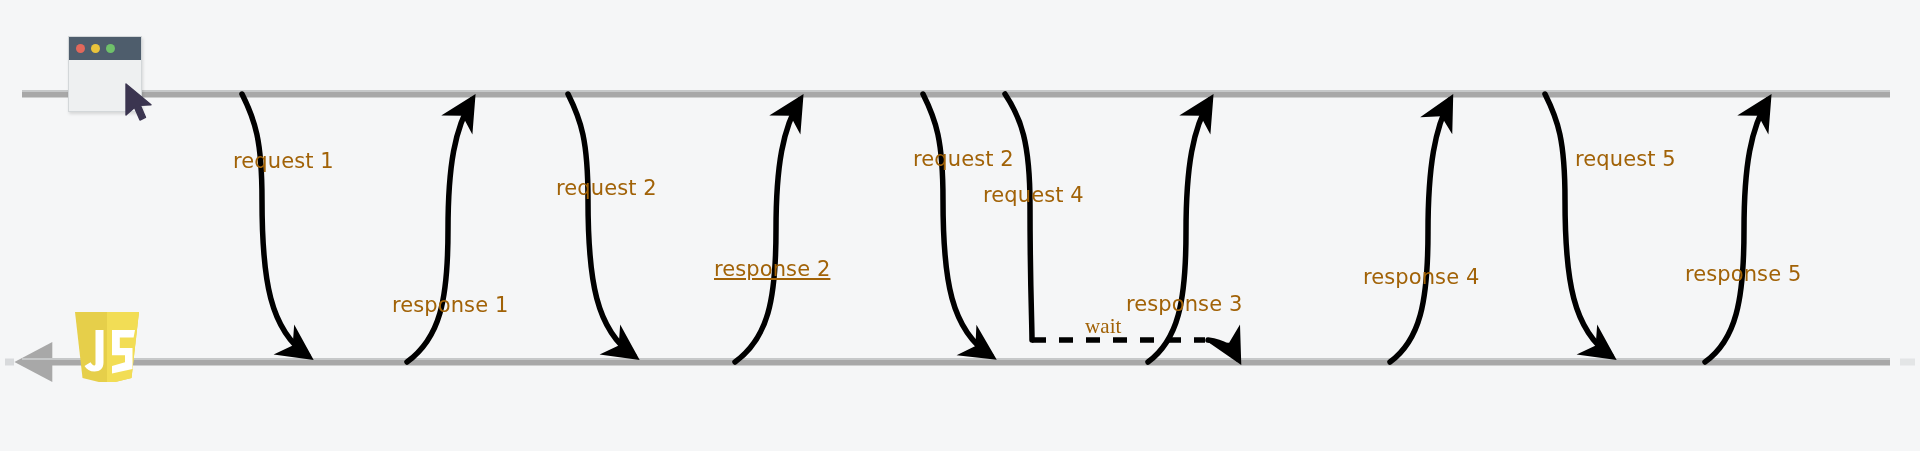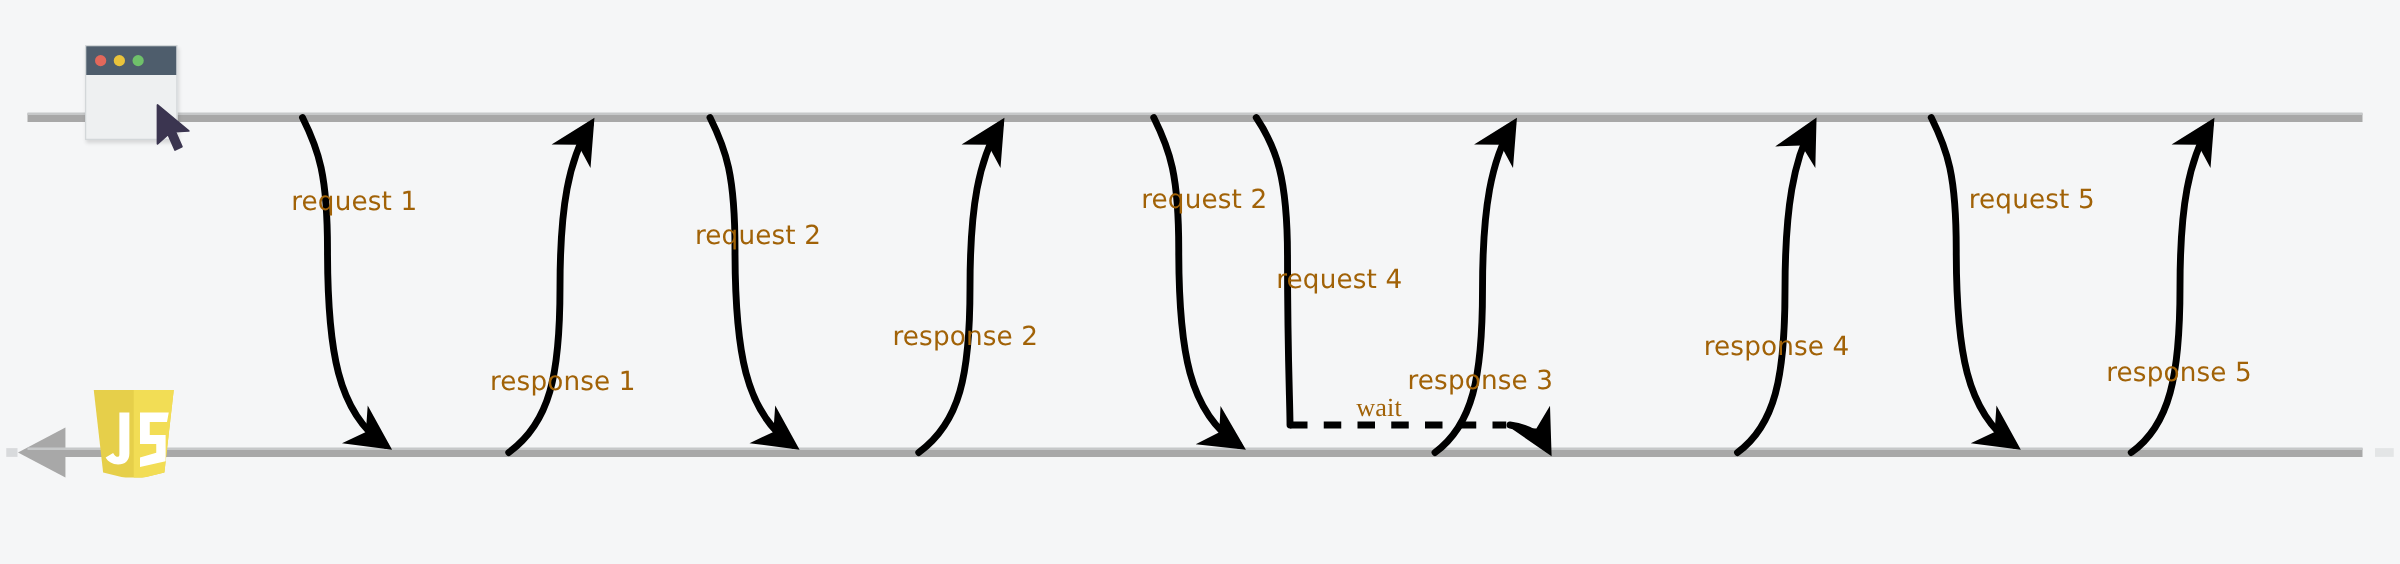--- a/index.html
+++ b/index.html
@@ -128,27 +128,27 @@
     <path d="M 1390 362 C 1420 340 1428 302 1428 232 C 1428 166 1435 128 1450 100" fill="none" stroke="#000" stroke-width="5.5" stroke-linecap="round" marker-end="url(#blackArrow)"></path>
 
     <path d="M 1545 94 C 1558 120 1565 140 1565 200 C 1565 280 1573 330 1611 356" fill="none" stroke="#000" stroke-width="5.5" stroke-linecap="round" marker-end="url(#blackArrow)"></path>
 
     <path d="M 1705 362 C 1736 340 1744 300 1744 230 C 1744 165 1751 128 1768 100" fill="none" stroke="#000" stroke-width="5.5" stroke-linecap="round" marker-end="url(#blackArrow)"></path>
   </svg>
 
   <div class="flow-label" style="left:233px; top:151px;">request 1</div>
   <div class="flow-label" style="left:392px; top:259px;margin-top:36px;">response 1</div>
   <div class="flow-label" style="left:556px; top:138px;margin-top:40px;">request 2</div>
-  <div class="flow-label" style="left:714px; top:259px;">response 2</div>
+  <div class="flow-label" style="left:714px; top:259px;text-decoration:underline;">response 2</div>
   <div class="flow-label" style="left:913px; top:149px;">request 2</div>
-  <div class="flow-label" style="left:1021px; top:185px;margin-top:28px;">request 4</div>
+  <div class="flow-label" style="left:983px; top:185px;">request 4</div>
   <div class="flow-label" style="left:1126px; top:267px;margin-top:27px;">response 3</div>
   <div class="flow-label" style="left:1363px; top:267px;">response 4</div>
   <div class="flow-label" style="left:1531px; top:149px;margin-left:44px;">request 5</div>
-  <div class="flow-label" style="left:1685px; top:264px;margin-top:24px;">response 5</div>
+  <div class="flow-label" style="left:1685px; top:264px;">response 5</div>
   <div class="flow-label" style="left:1085px; top:316px;font-family:Liberation Serif, serif;">wait</div>
 
   <div id="browser-icon">
     <div id="browser-titlebar">
       <span class="tl-dot tl-red"></span>
       <span class="tl-dot tl-yellow"></span>
       <span class="tl-dot tl-green"></span>
     </div>
   </div>
 

